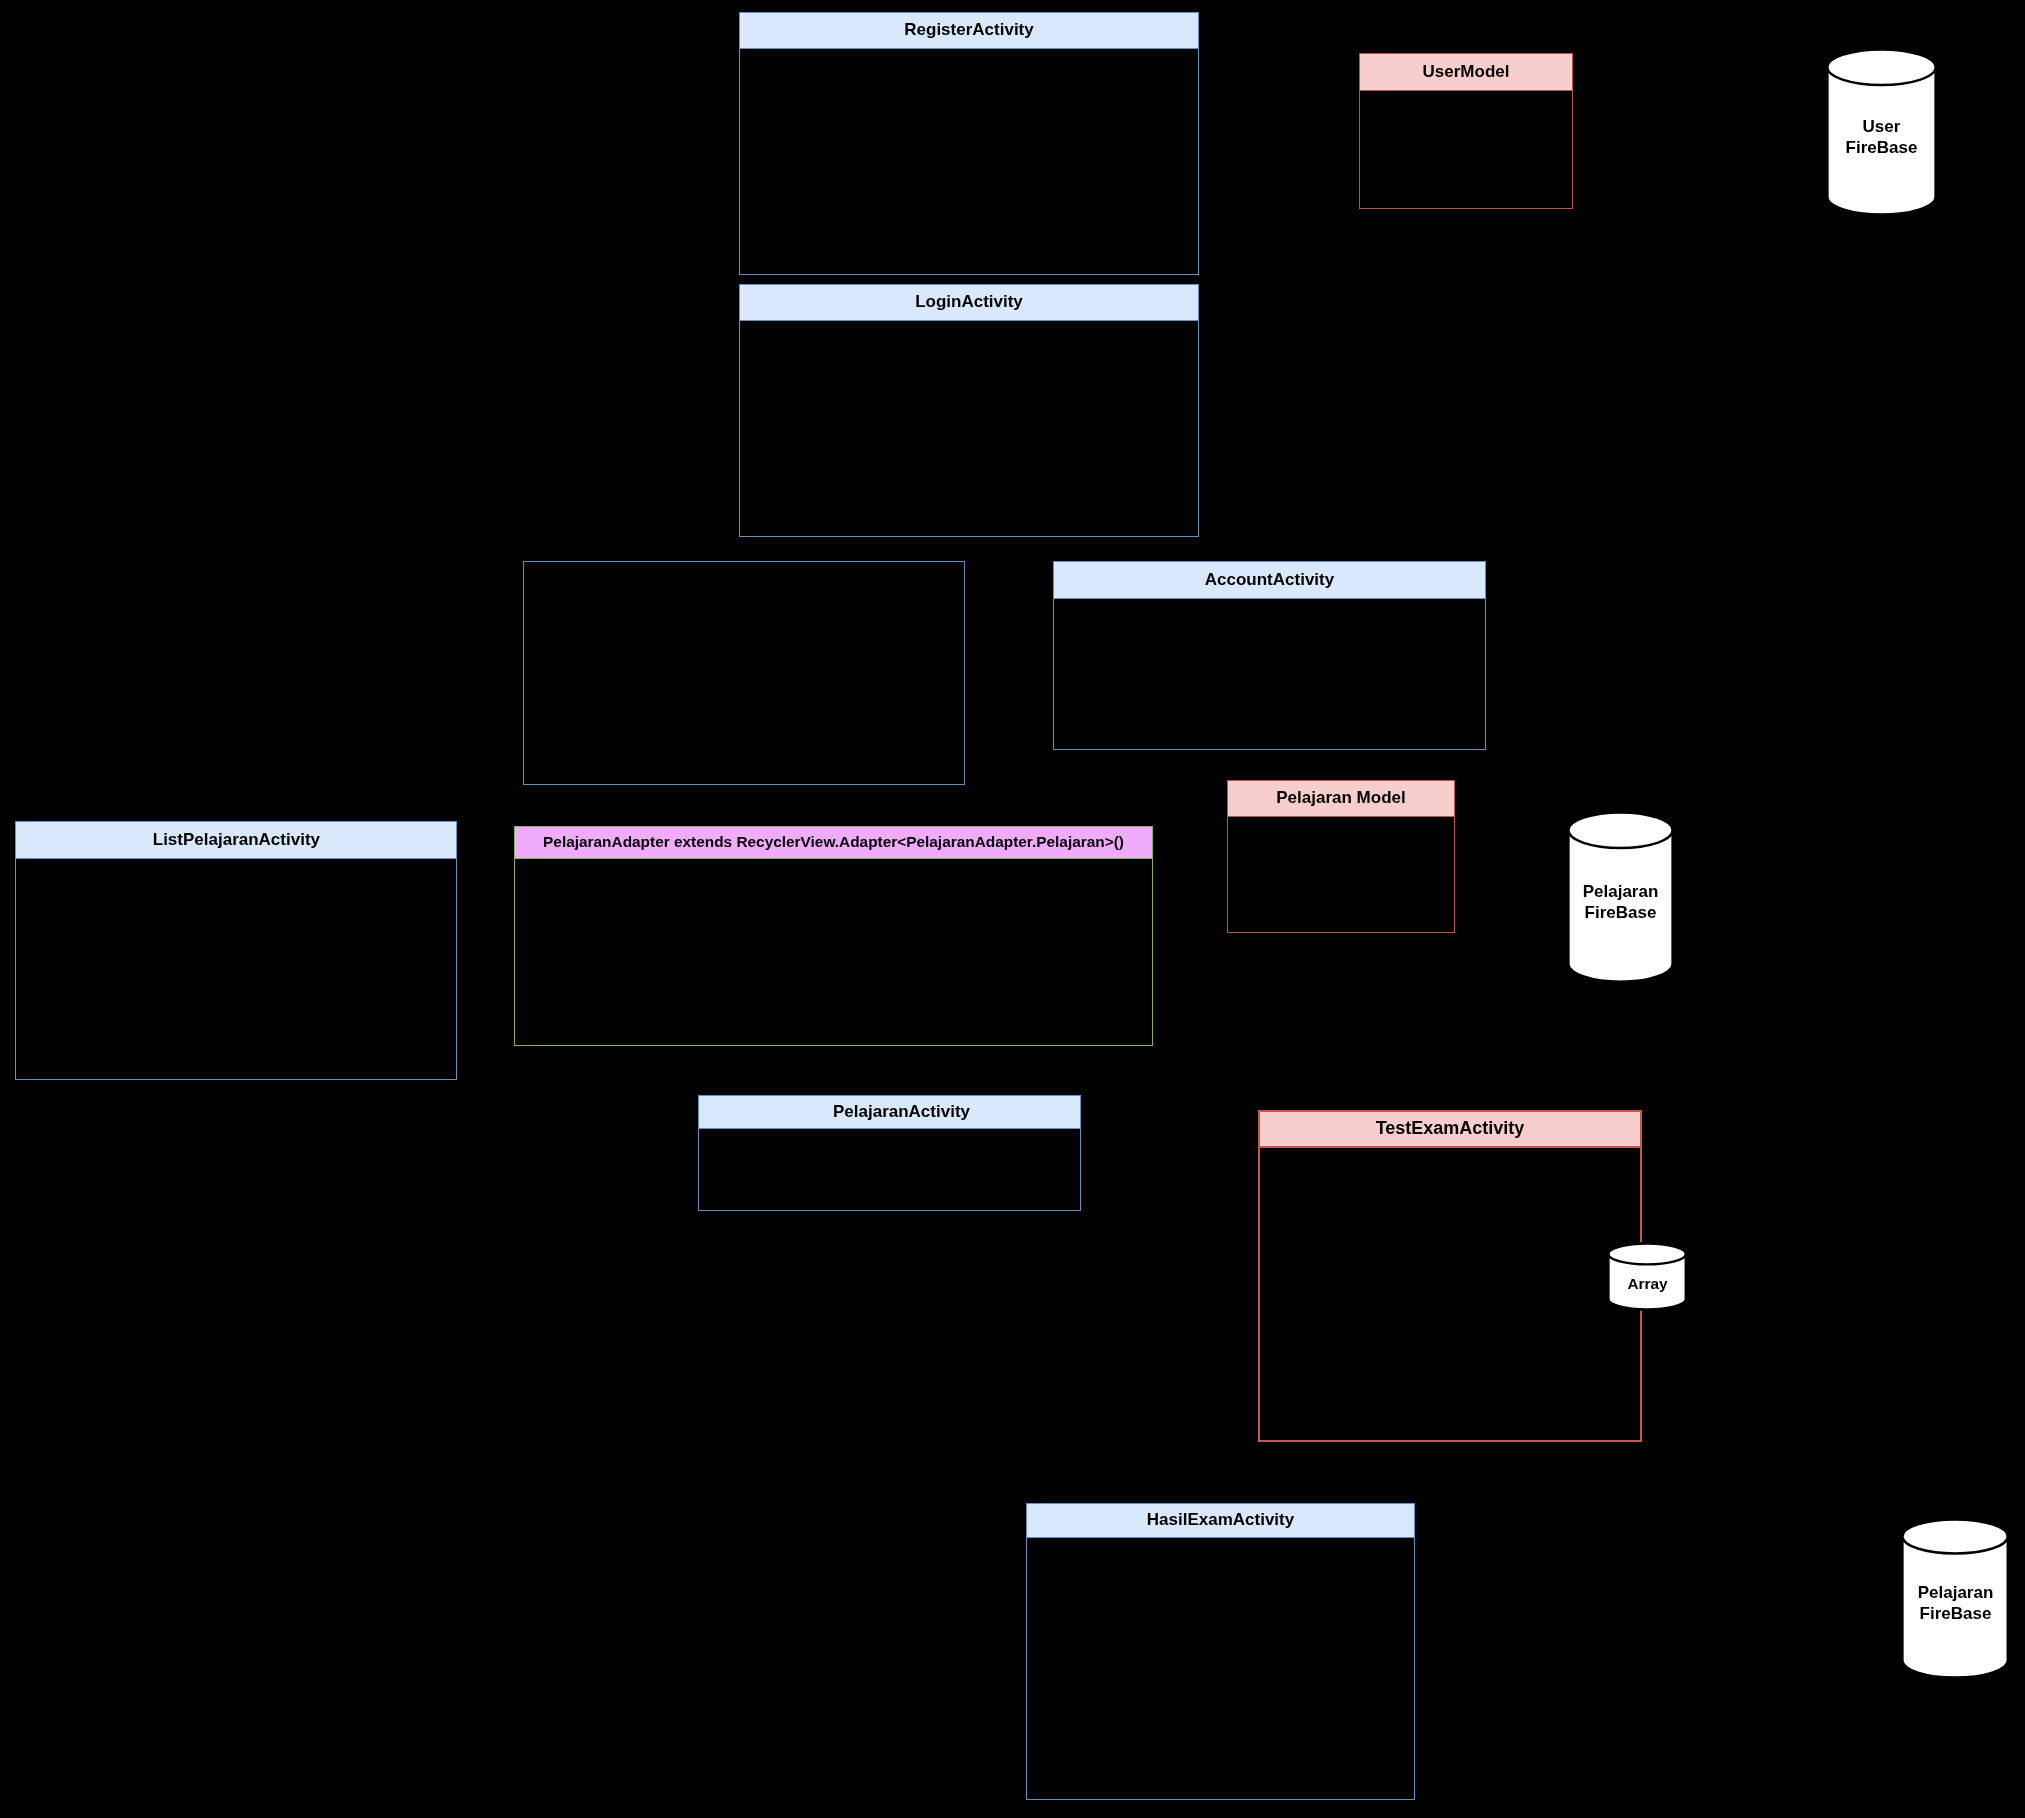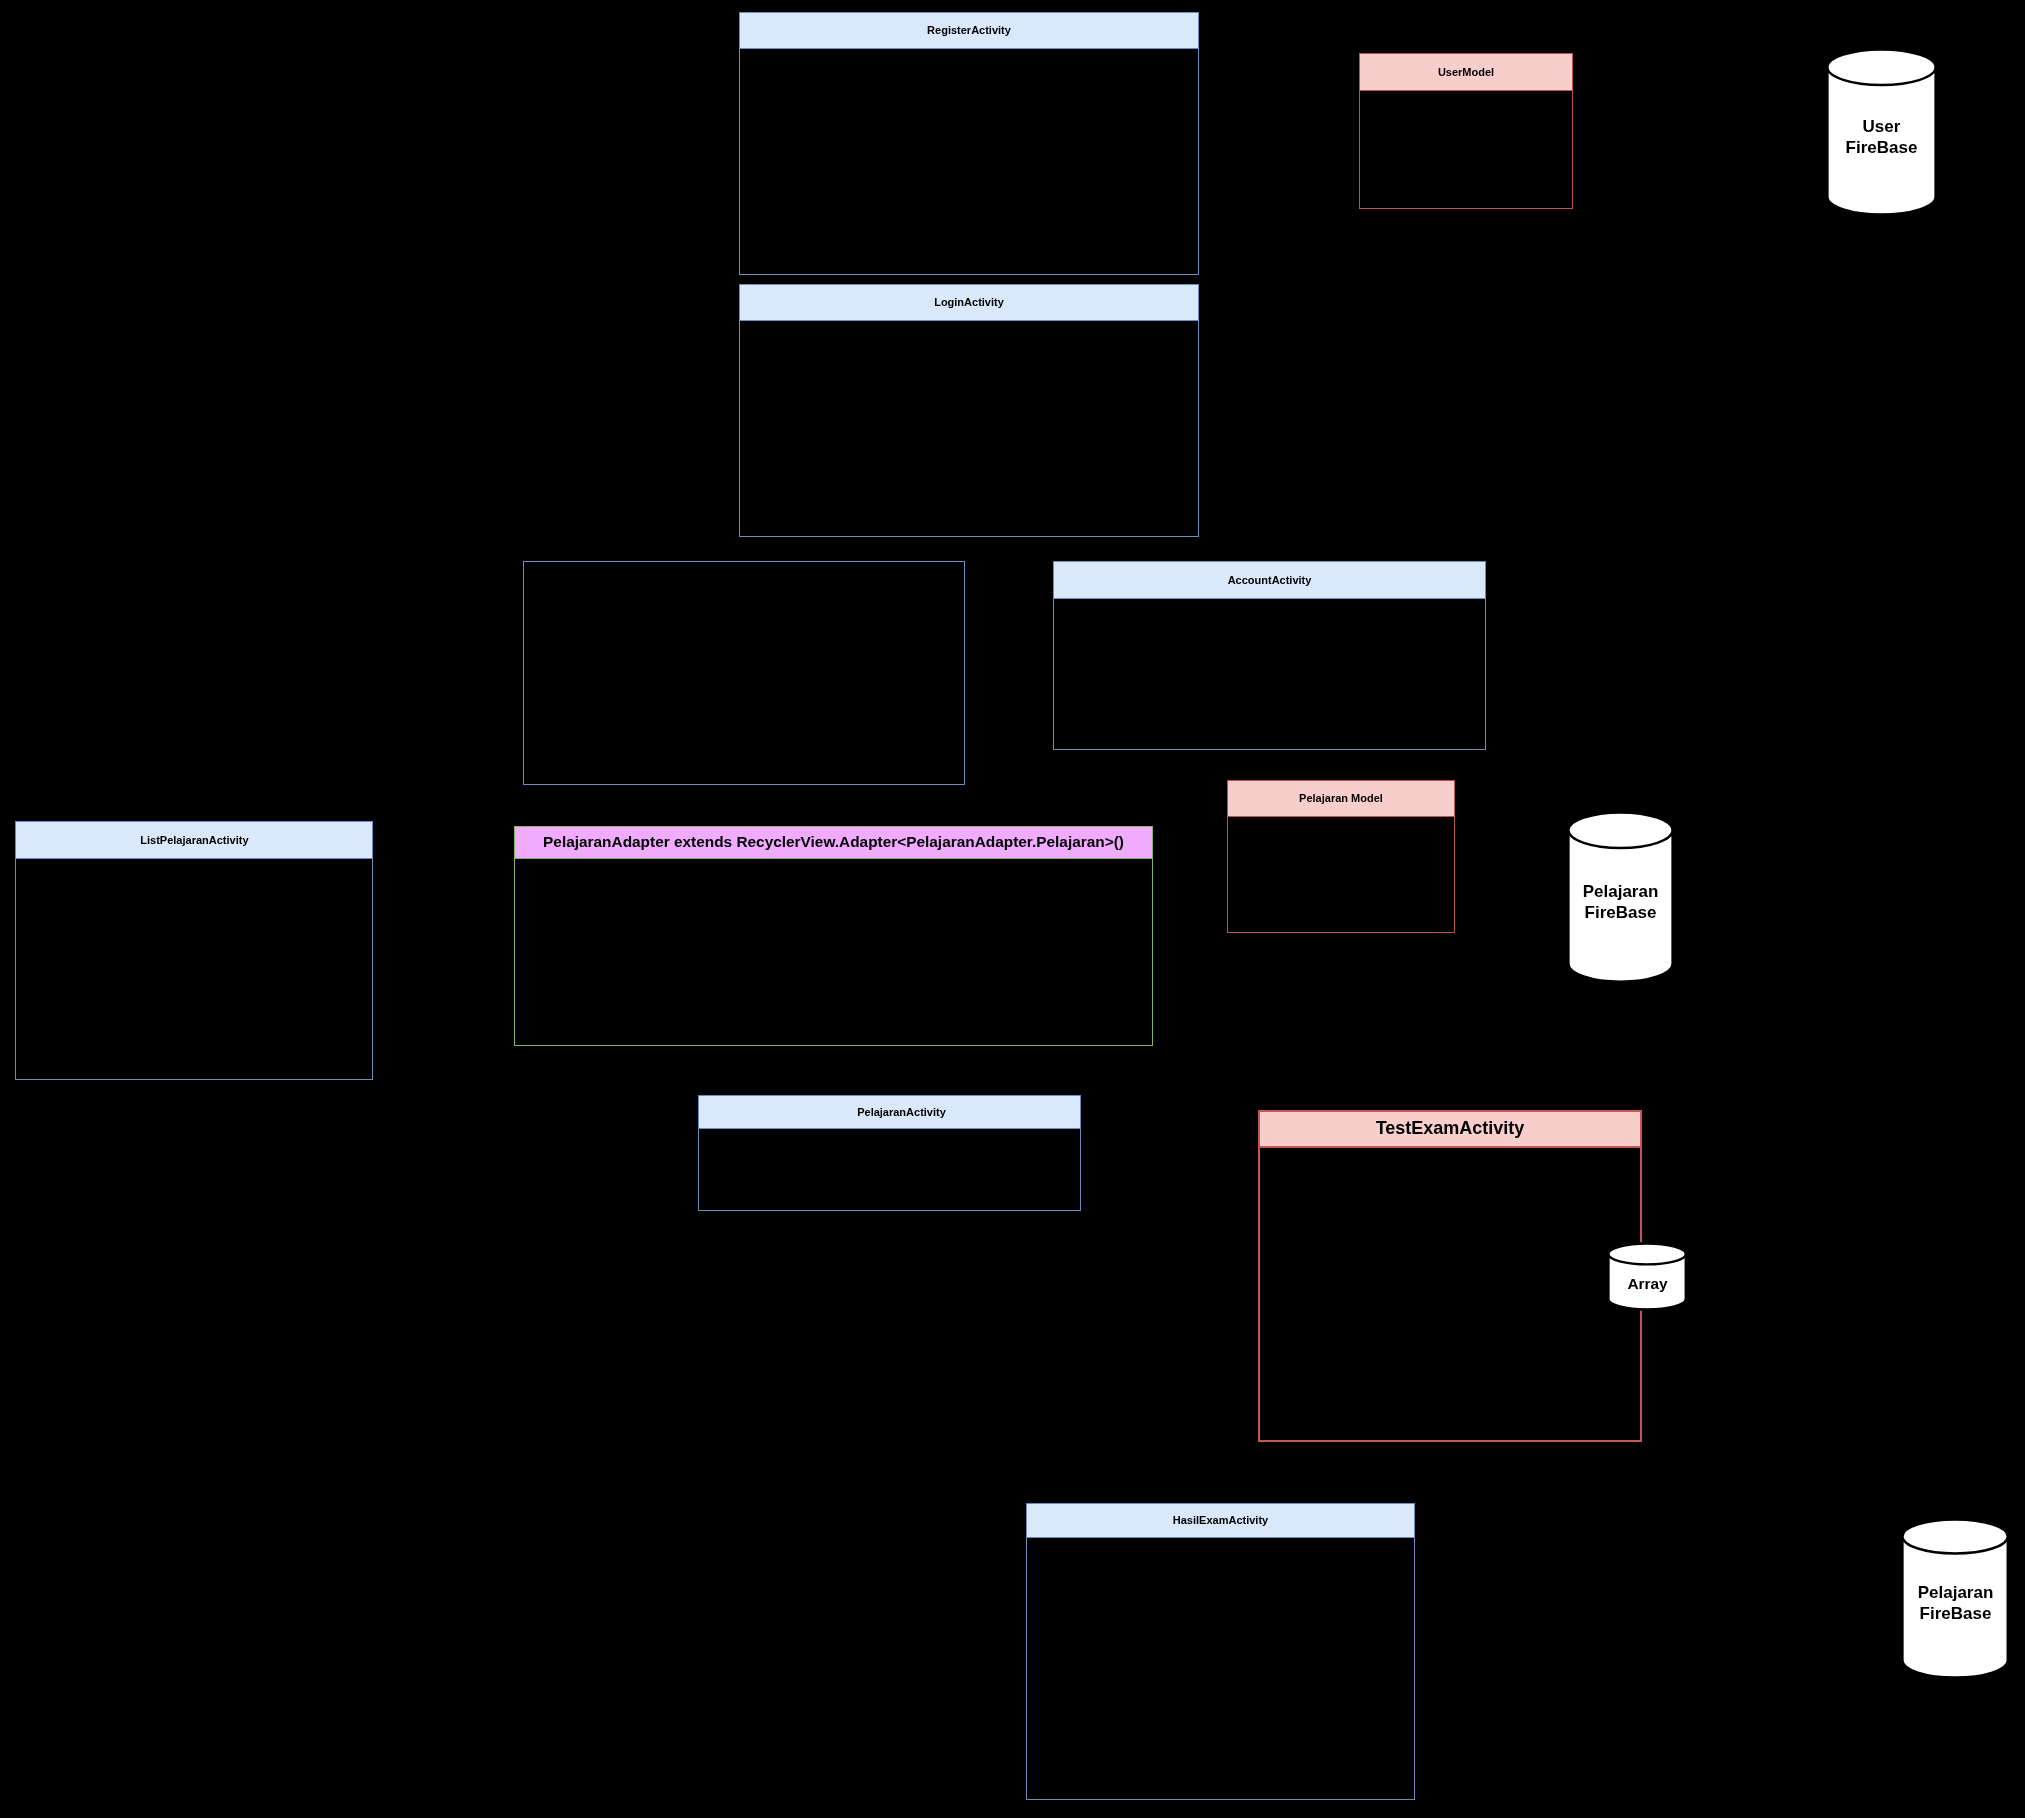--- a/index.html
+++ b/index.html
@@ -17,21 +17,21 @@
     flex-direction:column;
   }
   .box .hdr{
     box-sizing:border-box;
     width:100%;
     display:flex;
     align-items:center;
     justify-content:center;
     font-weight:700;
     color:#000000;
-    font-size:11px;
+    font-size:17px;
     line-height:1.1;
     white-space:nowrap;
     overflow:hidden;
   }
   .box .body{
     flex:1;
     background:transparent;
   }
   
   .blue{border:1.6px solid #6c8ebf;}
@@ -87,21 +87,21 @@
   <div class="box blue" style="left:1053px;top:561px;width:433px;height:189px;">
     <div class="hdr" style="height:37px;">AccountActivity</div>
     <div class="body"></div>
   </div>
 
   <div class="box pink" style="left:1227px;top:780px;width:228px;height:153px;">
     <div class="hdr" style="height:36px;">Pelajaran Model</div>
     <div class="body"></div>
   </div>
 
-  <div class="box blue" style="left:15.4px;top:821px;width:358px;height:259px;align-items:center;">
+  <div class="box blue" style="left:15.4px;top:821px;width:442px;height:259px;align-items:center;">
     <div class="hdr" style="height:37px;">ListPelajaranActivity</div>
     <div class="body"></div>
   </div>
 
   <div class="box green" style="left:514px;top:826px;width:639px;height:220px;">
     <div class="hdr" style="height:32px;">PelajaranAdapter extends RecyclerView.Adapter&lt;PelajaranAdapter.Pelajaran&gt;()</div>
     <div class="body"></div>
   </div>
 
   <div class="box blue" style="left:698px;top:1095px;width:383px;height:116px;">

